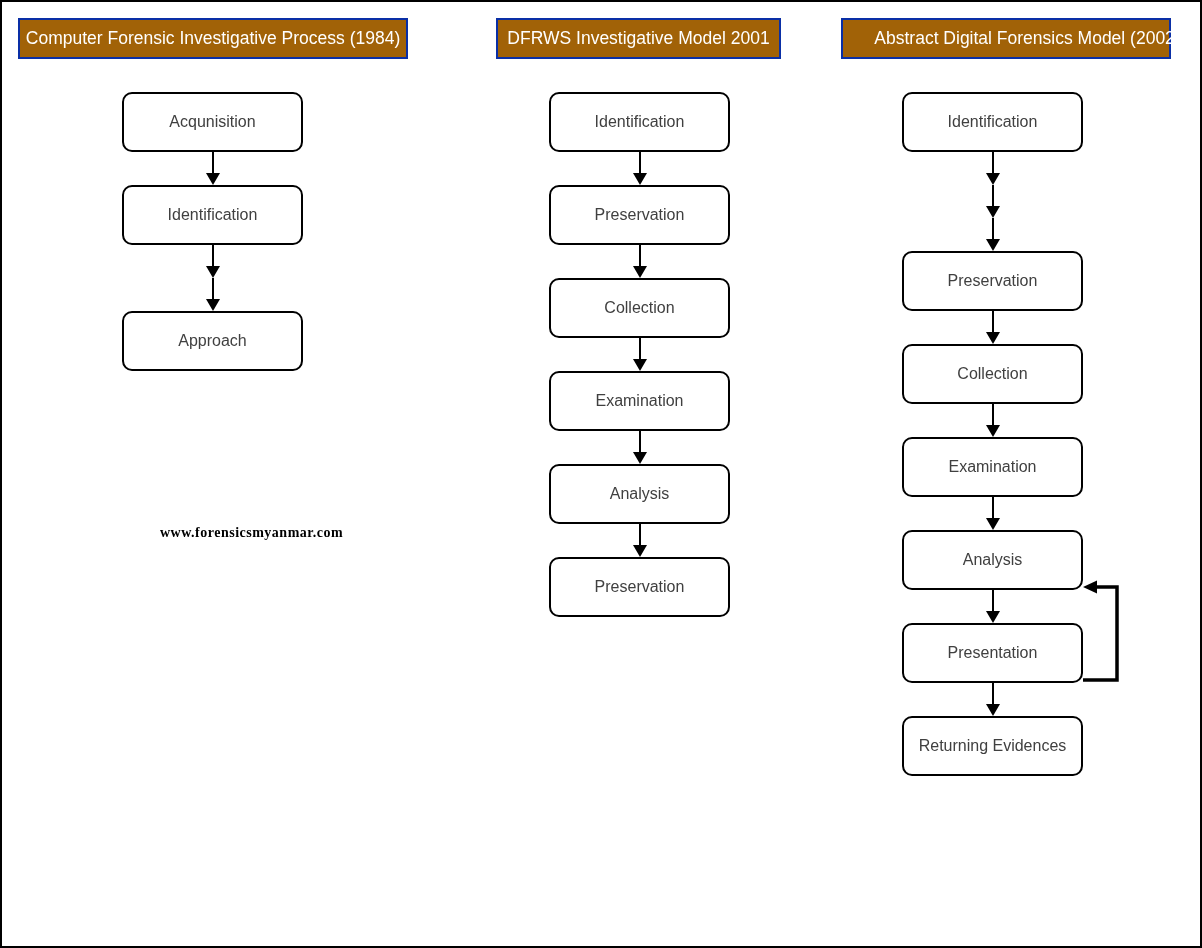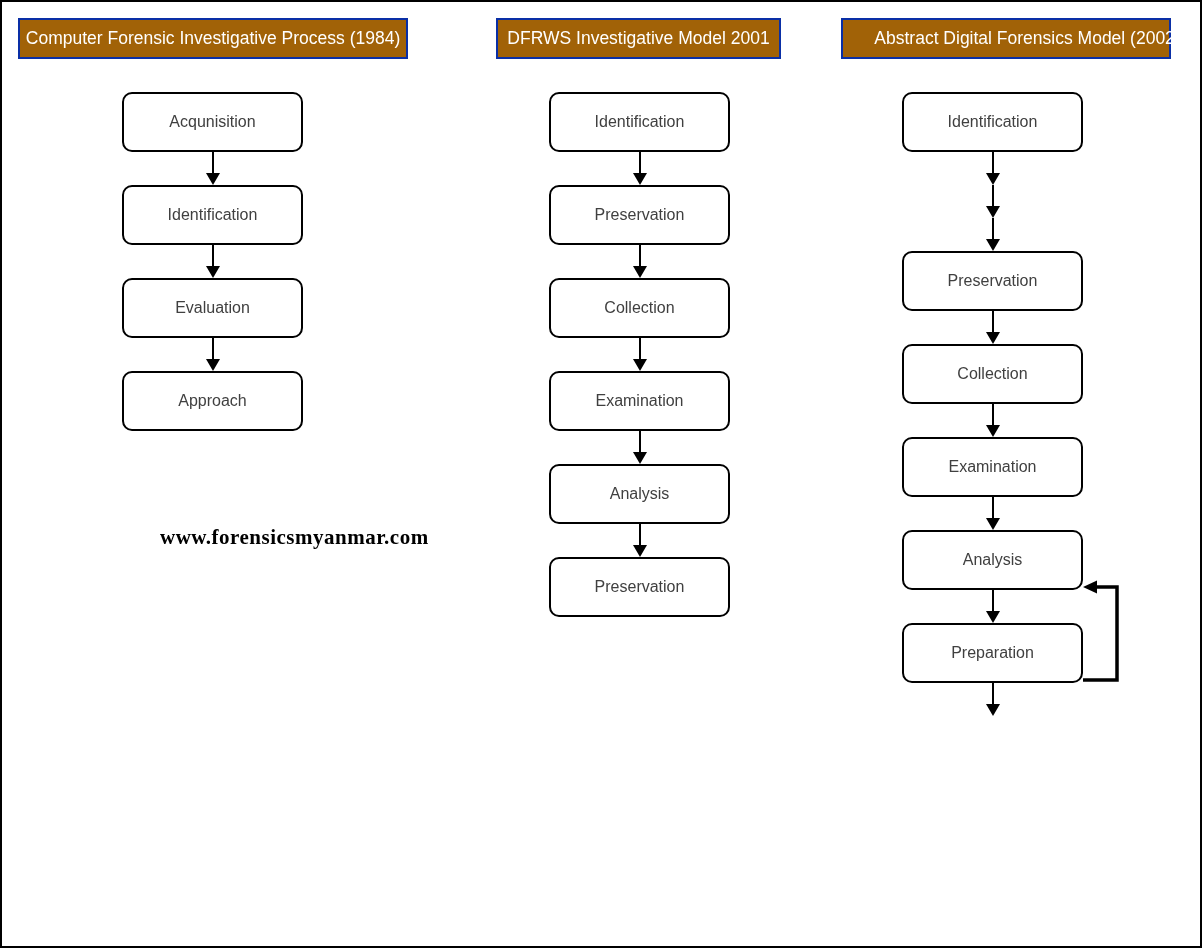--- a/index.html
+++ b/index.html
@@ -37,36 +37,35 @@
     width:2px; height:22px; background:#000000;
   }
   .arrow::after {
     content:''; position:absolute; left:1px; top:21px;
     border-left:7px solid transparent; border-right:7px solid transparent;
     border-top:12px solid #000000;
   }
   .watermark {
     position:absolute; left:158px; top:523px;
     font-family:"Liberation Serif", serif; font-weight:bold;
-    font-size:21px; color:#000000; letter-spacing:0.5px; white-space:nowrap;text-align:right;
+    font-size:14px; color:#000000; letter-spacing:0.5px; white-space:nowrap;text-align:right;
   }
   .loop-svg { position:absolute; left:1081px; top:575px; }
 </style>
 </head>
 <body>
 
 <div class="canvas">
 
   <div class="banner banner-1">Computer Forensic Investigative Process (1984)</div>
   <div class="stack stack-1">
     <div class="node">Acqunisition</div>
     <div class="arrow"></div>
     <div class="node">Identification</div>
     <div class="arrow"></div>
-    <div class="node">Evaluation</div>
     <div class="arrow"></div>
     <div class="node">Approach</div>
   </div>
 
   <div class="banner banner-2">DFRWS Investigative Model 2001</div>
   <div class="stack stack-2">
     <div class="node">Identification</div>
     <div class="arrow"></div>
     <div class="node">Preservation</div>
     <div class="arrow"></div>
@@ -86,22 +85,23 @@
     <div class="arrow"></div>
     <div class="arrow"></div>
     <div class="node">Preservation</div>
     <div class="arrow"></div>
     <div class="node">Collection</div>
     <div class="arrow"></div>
     <div class="node">Examination</div>
     <div class="arrow"></div>
     <div class="node">Analysis</div>
     <div class="arrow"></div>
-    <div class="node">Preparation</div>
+    <div class="node">Presentation</div>
     <div class="arrow"></div>
+    <div class="node">Returning Evidences</div>
   </div>
 
   <svg class="loop-svg" width="46" height="110" viewBox="0 0 46 110">
     <path d="M 0 103 H 34 V 10 H 13" fill="none" stroke="#000000" stroke-width="3.5"></path>
     <polygon points="0,10 14,3.5 14,16.5" fill="#000000"></polygon>
   </svg>
 
   <div class="watermark">www.forensicsmyanmar.com</div>
 
 </div>

